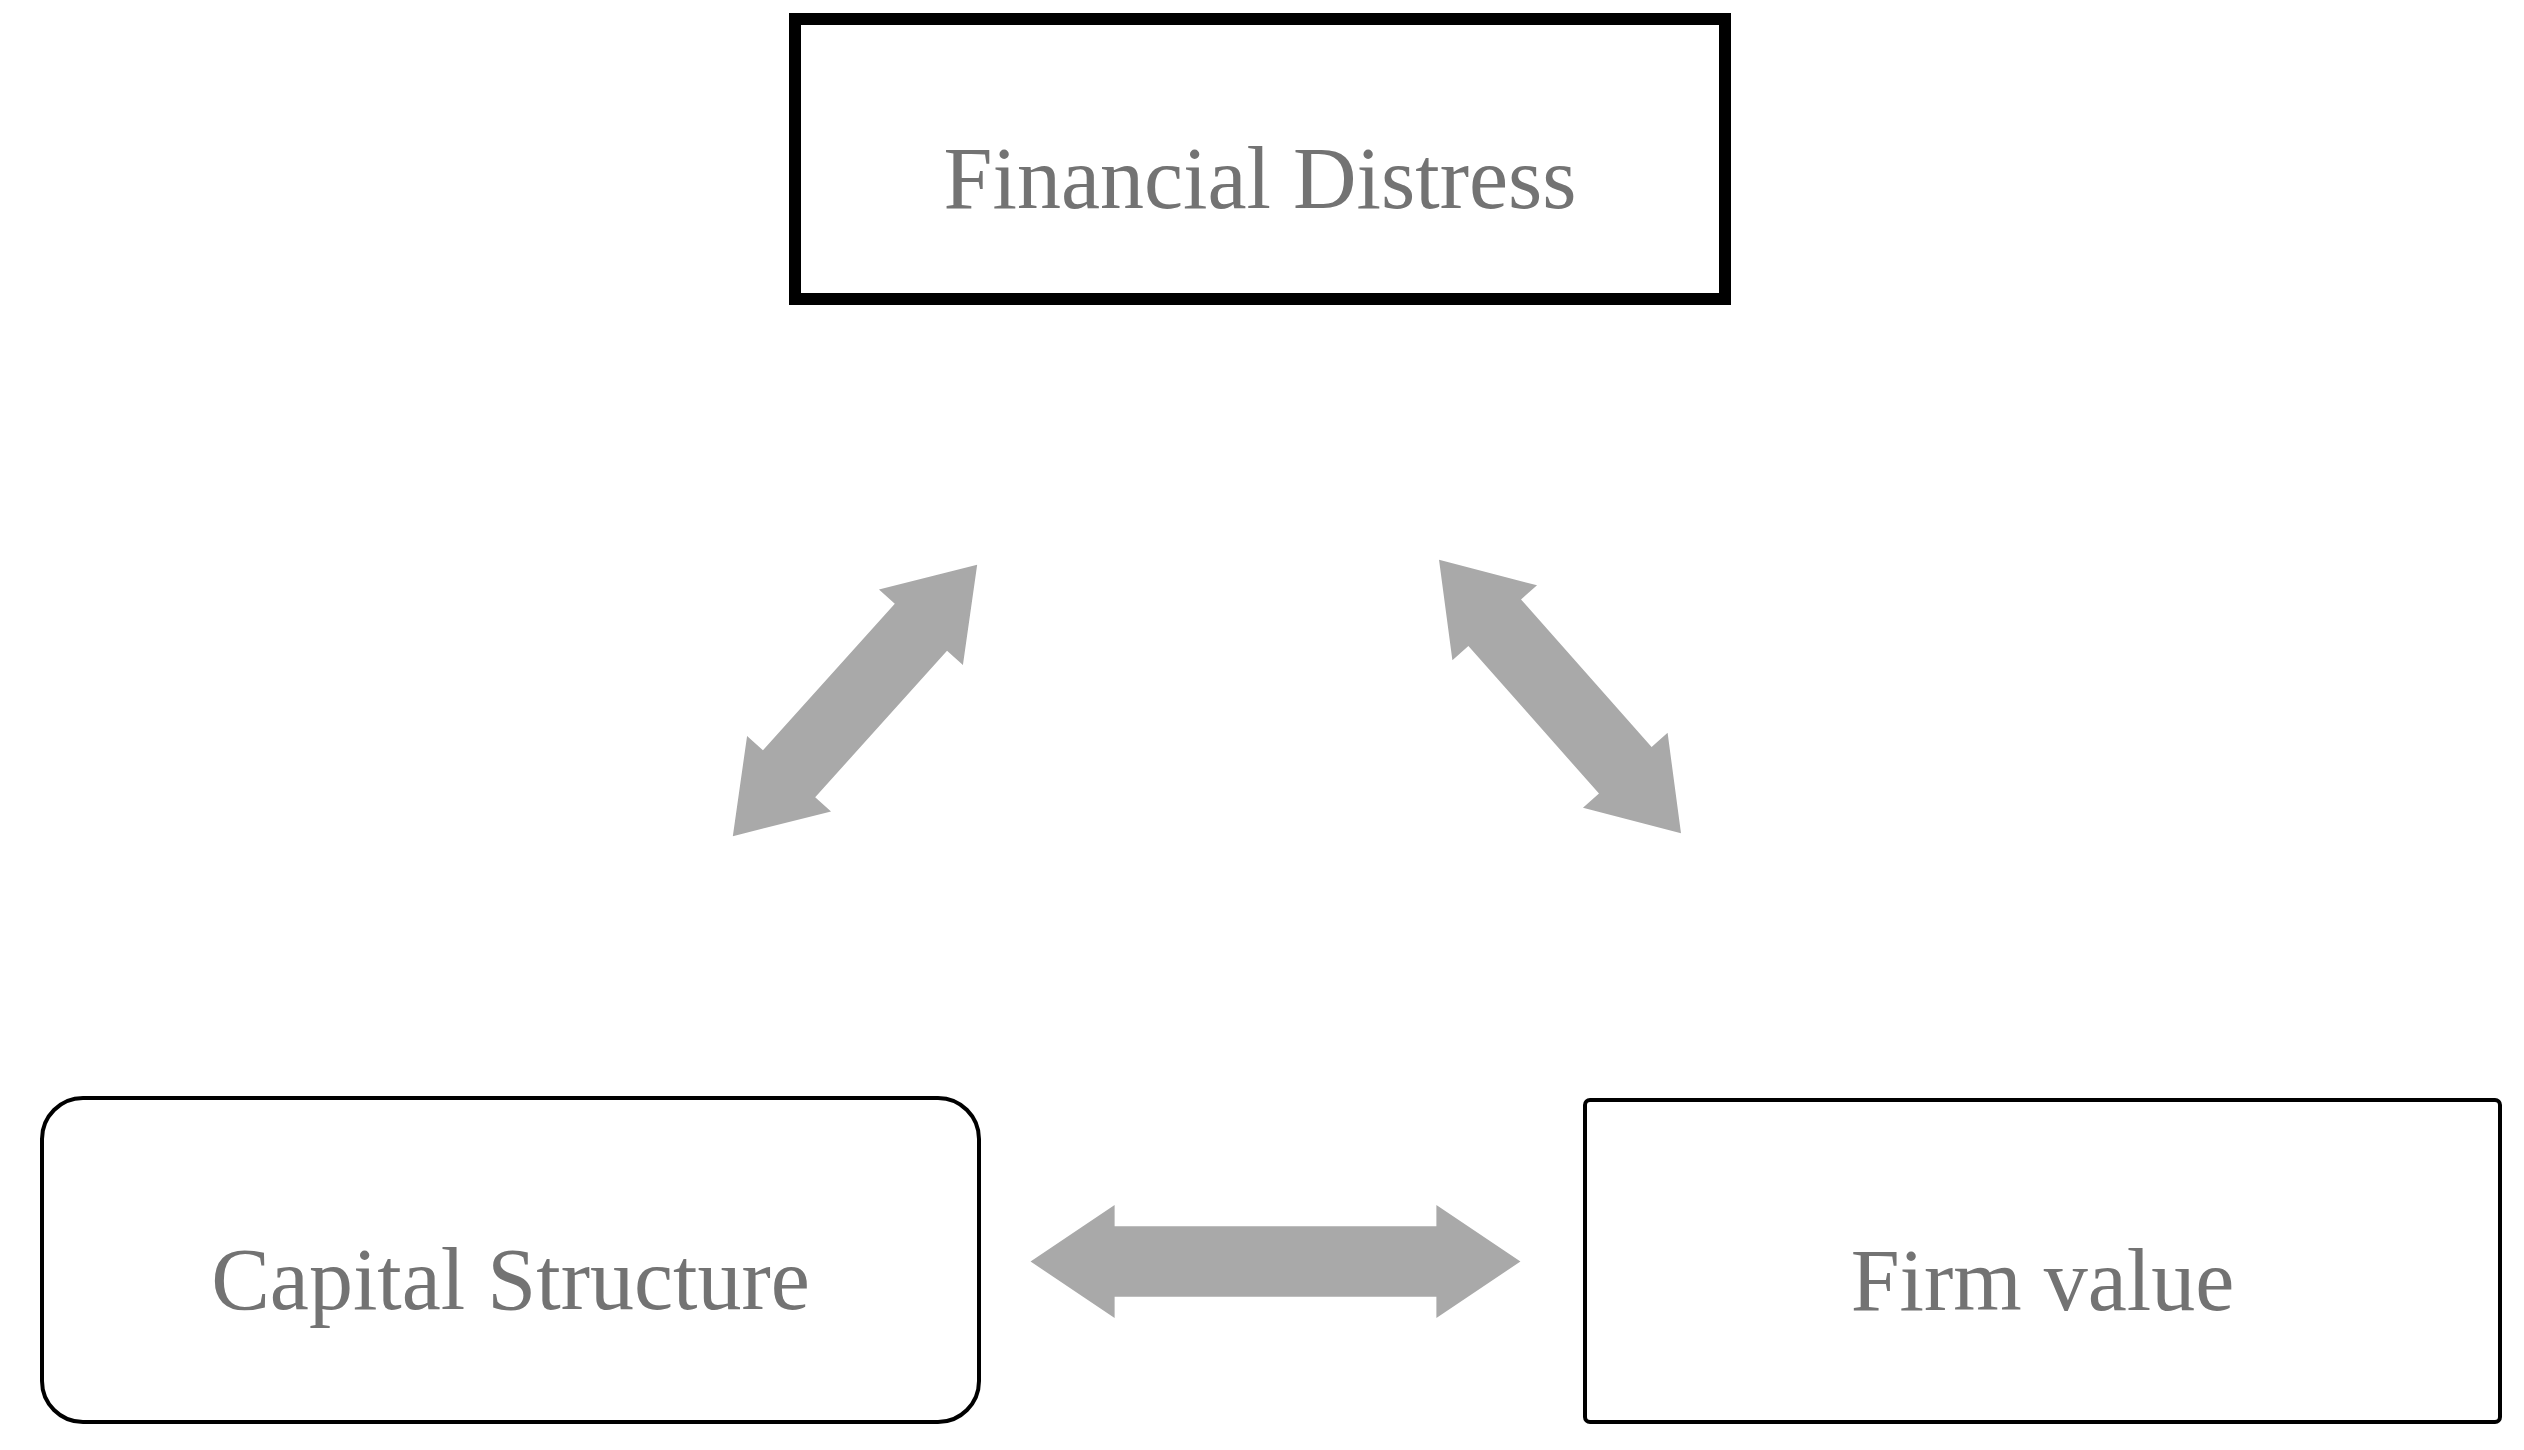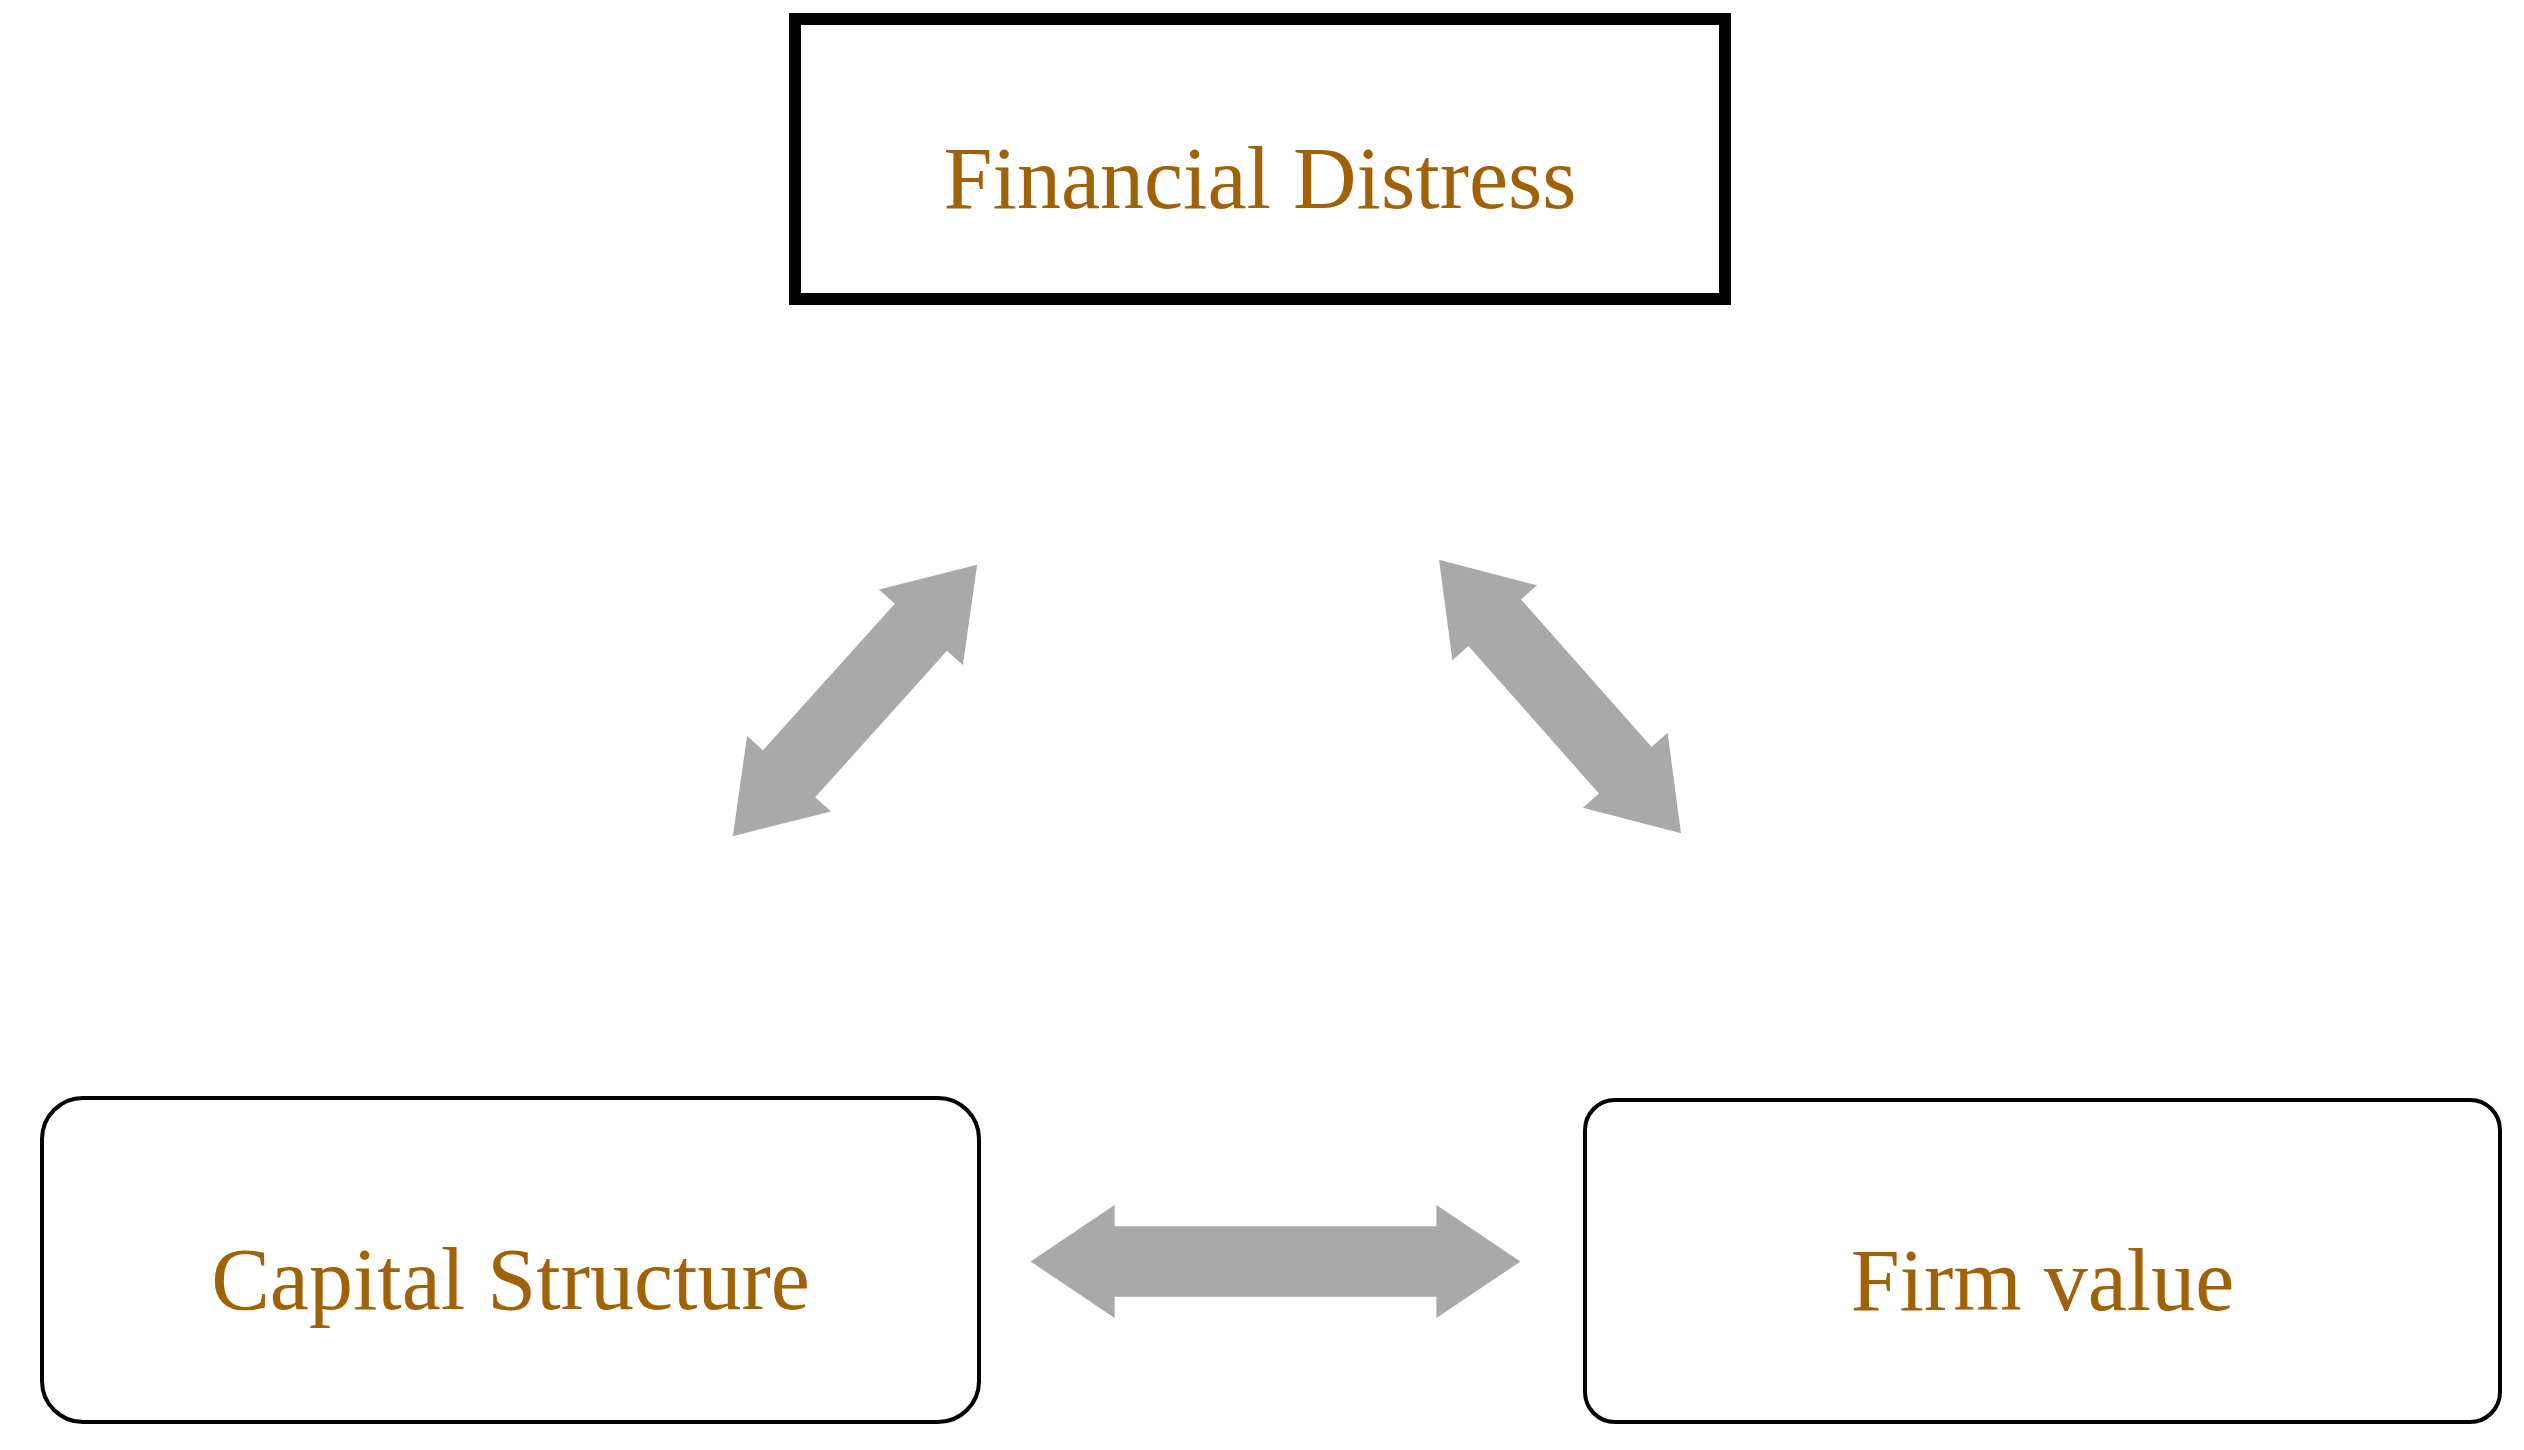--- a/index.html
+++ b/index.html
@@ -22,21 +22,21 @@
     background: #ffffff;
   }
   .node {
     position: absolute;
     box-sizing: border-box;
     background: #ffffff;
     display: flex;
     align-items: center;
     justify-content: center;
     font-size: 88px;
-    color: #a16207;
+    color: #737373;
     line-height: 1;
     padding-top: 39px; 
     white-space: nowrap;
   }
   .node-top {
     left: 789px;
     top: 13px;
     width: 942px;
     height: 292px;
     border: 12.4px solid #000000;
@@ -49,21 +49,21 @@
     height: 328px;
     border: 4.8px solid #000000;
     border-radius: 43px;
   }
   .node-bottom-right {
     left: 1583px;
     top: 1098px;
     width: 919px;
     height: 326px;
     border: 4.8px solid #000000;
-    border-radius: 32px;
+    border-radius: 7px;
   }
   .connector {
     position: absolute;
   }
   .connector svg {
     display: block;
     width: 100%;
     height: 100%;
   }
   .connector-left-diagonal {

